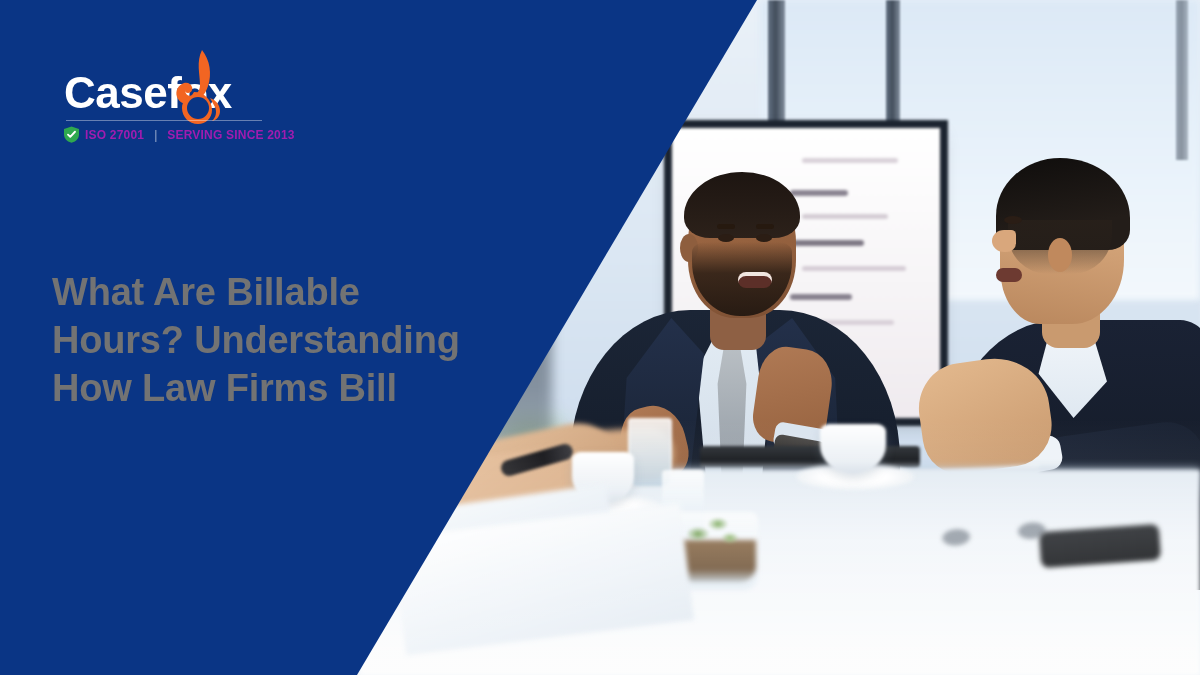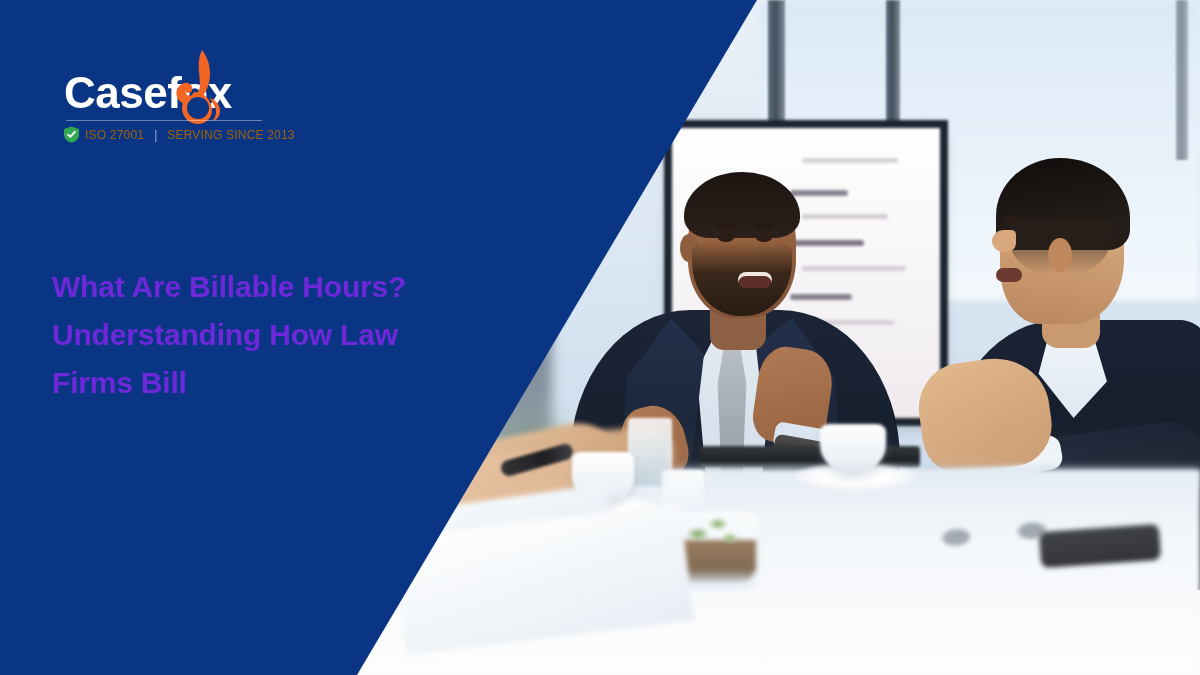--- a/index.html
+++ b/index.html
@@ -442,40 +442,40 @@
     left: 0;
     top: 60px;
     display: flex;
     align-items: center;
     gap: 6px;
     white-space: nowrap;
   }
   .shield-icon { width: 15px; height: 17px; flex: none; display: block; }
   .tagline-text {
     font-size: 12px;
-    font-weight: 400;
+    font-weight: 700;
     letter-spacing: .2px;
-    color: #a16207;
+    color: #a21caf;
   }
   .tagline-sep {
     color: rgba(255,255,255,.55);
     font-size: 12px;
     font-weight: 400;
     margin: 0 4px;
   }
 
   
   .headline {
     position: absolute;
     left: 52px;
     top: 243px;
     z-index: 10;
     width: 430px;
-    color: #6d28d9;
-    font-size: 30px;
+    color: #737373;
+    font-size: 38px;
     font-weight: 700;
     line-height: 48px;
     letter-spacing: -0.2px;
   }
 </style>
 </head>
 <body>
 
 <div class="banner">
 

